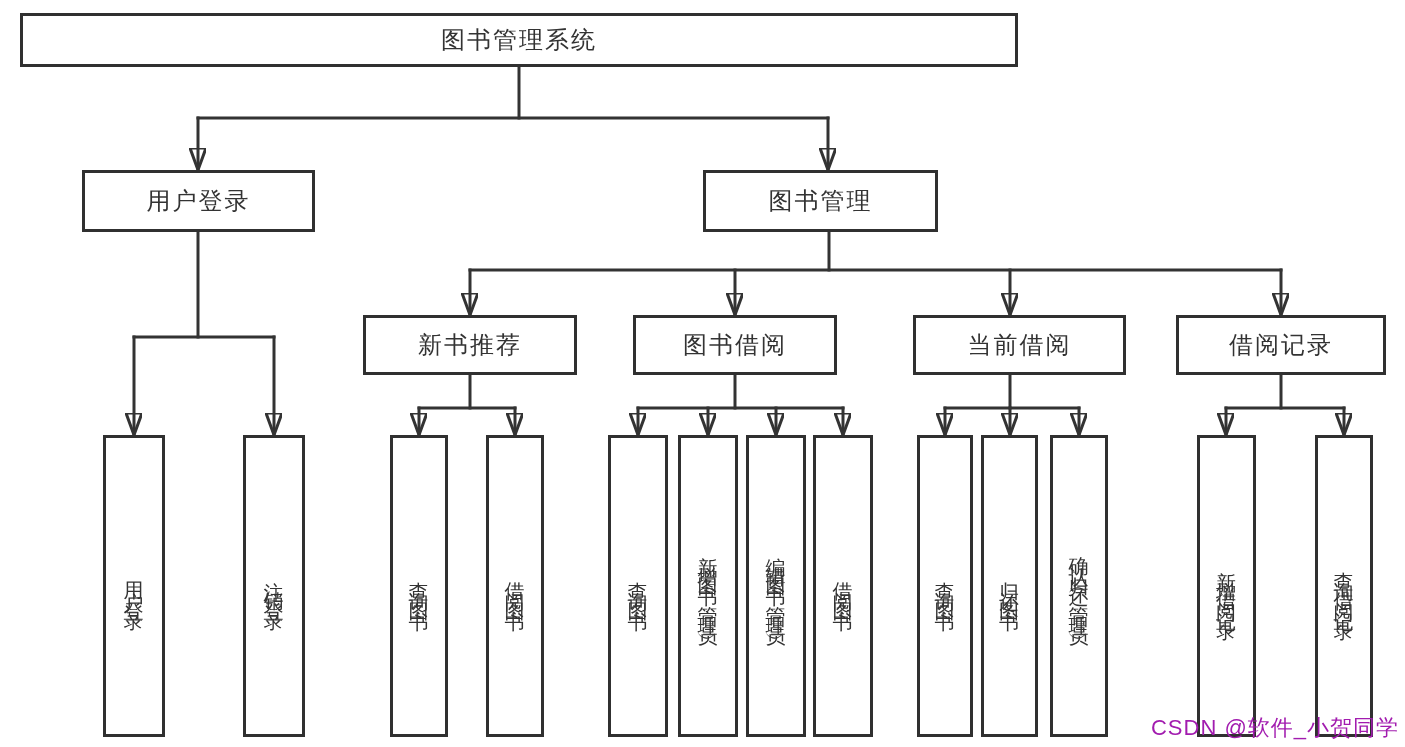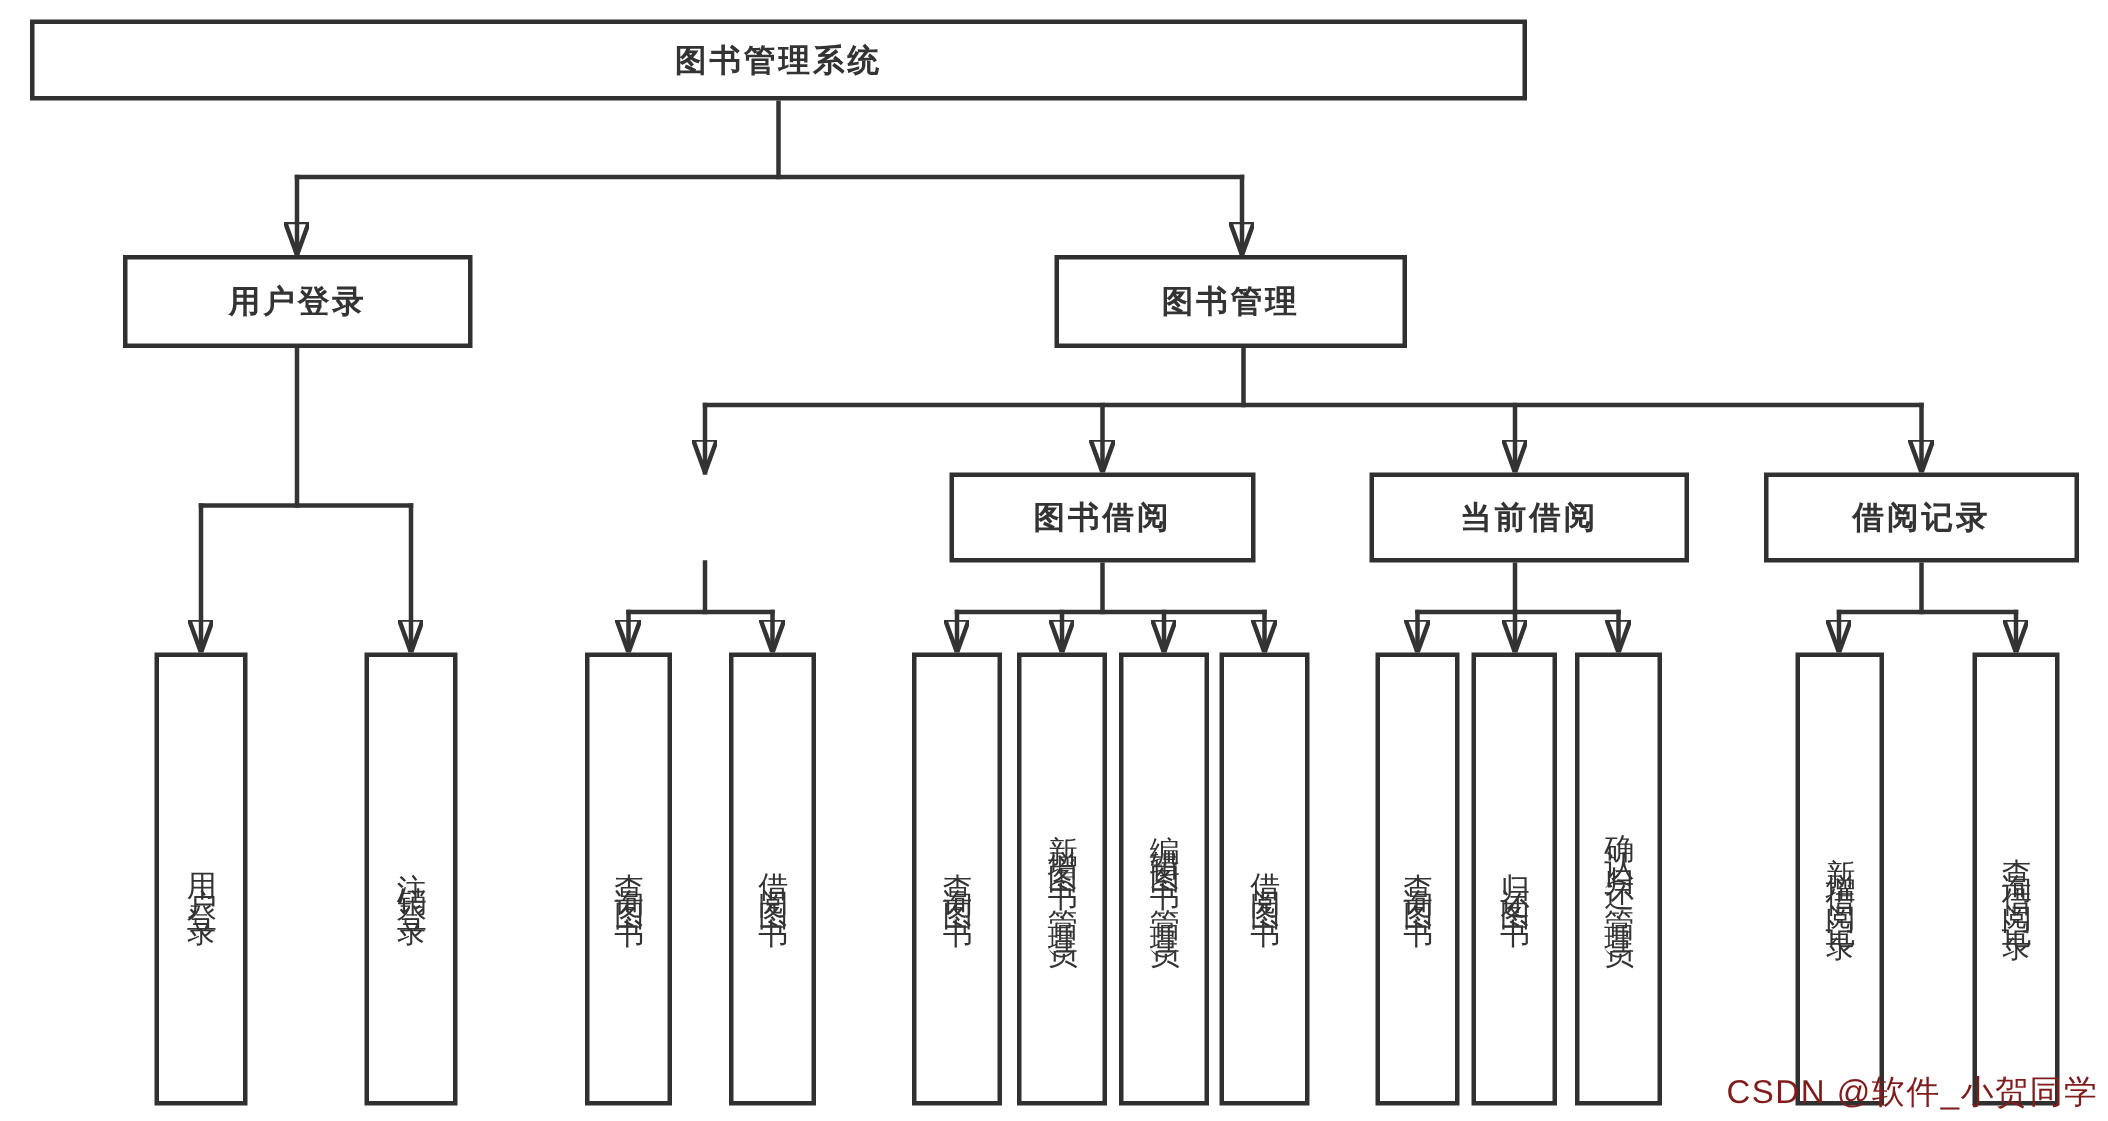--- a/index.html
+++ b/index.html
@@ -31,35 +31,35 @@
     position: absolute;
     box-sizing: border-box;
     border: 3px solid #303030;
     background: #ffffff;
     display: flex;
     align-items: center;
     justify-content: center;
     color: #333333;
     z-index: 1;
   }
-  .box.h { font-size: 21px; letter-spacing: 2px; font-weight: bold; }
+  .box.h { font-size: 24px; letter-spacing: 2px; }
   .box.v span {
     writing-mode: vertical-rl;
     text-orientation: mixed;
     font-size: 20px;
     letter-spacing: 10px;
     line-height: 1;
     white-space: nowrap;
   }
   .watermark {
     position: absolute;
     right: 6px;
     bottom: 4px;
     font-size: 22px;
-    color: #7f1d1d;
+    color: #a21caf;
     letter-spacing: 1px;
     z-index: 2;
     white-space: nowrap;
   }
 </style>
 </head>
 <body>
 
 <div class="canvas">
 
@@ -123,20 +123,21 @@
       <line x1="1226" y1="408" x2="1226" y2="435" marker-end="url(#arrow)"></line>
       <line x1="1344" y1="408" x2="1344" y2="435" marker-end="url(#arrow)"></line>
     </g>
   </svg>
 
   <div class="box h" style="left:20px; top:13px; width:998px; height:54px;">图书管理系统</div>
 
   <div class="box h" style="left:82px; top:170px; width:233px; height:62px;">用户登录</div>
   <div class="box h" style="left:703px; top:170px; width:235px; height:62px;">图书管理</div>
 
+  <div class="box h" style="left:363px; top:315px; width:214px; height:60px;">新书推荐</div>
   <div class="box h" style="left:633px; top:315px; width:204px; height:60px;">图书借阅</div>
   <div class="box h" style="left:913px; top:315px; width:213px; height:60px;">当前借阅</div>
   <div class="box h" style="left:1176px; top:315px; width:210px; height:60px;">借阅记录</div>
 
   <div class="box v" style="left:103px; top:435px; width:62px; height:302px;">
     <span>用户登录</span>
   </div>
   <div class="box v" style="left:243px; top:435px; width:62px; height:302px;">
     <span>注销登录</span>
   </div>

